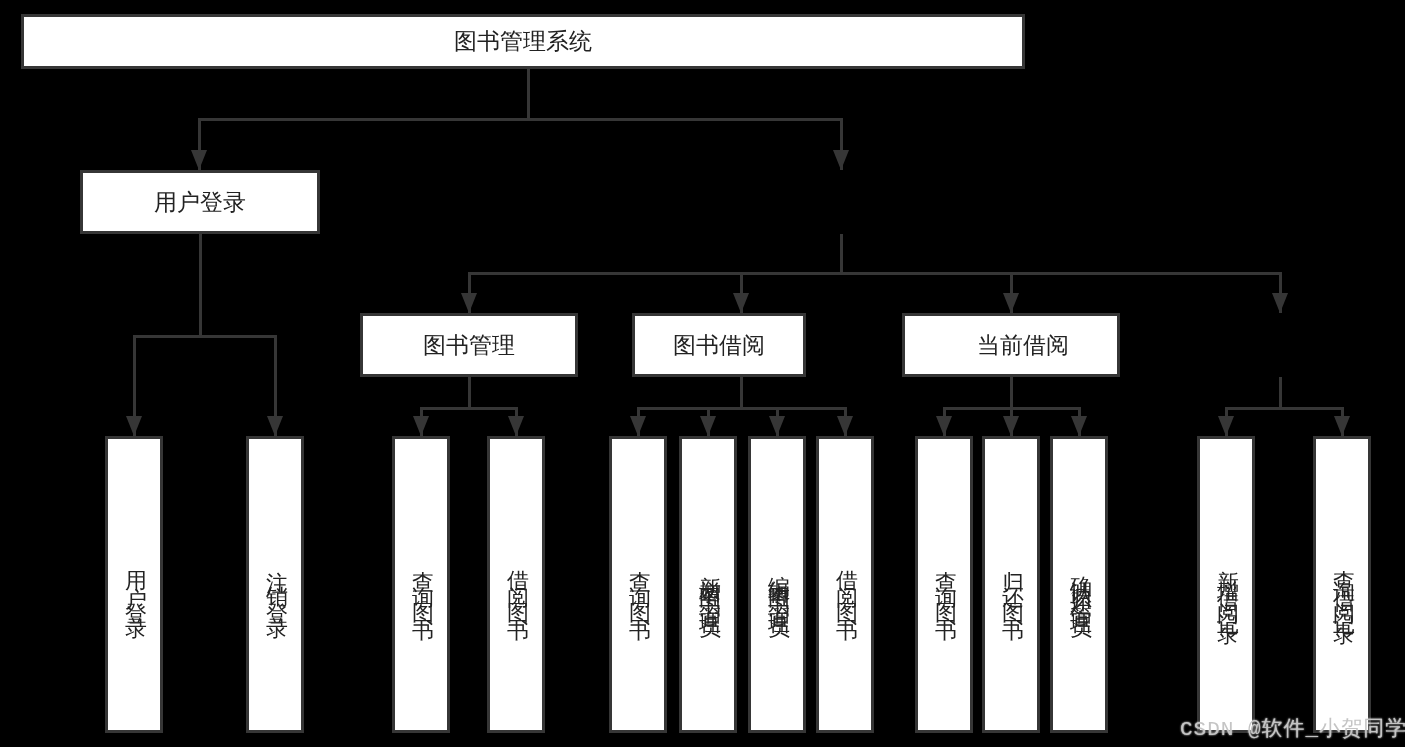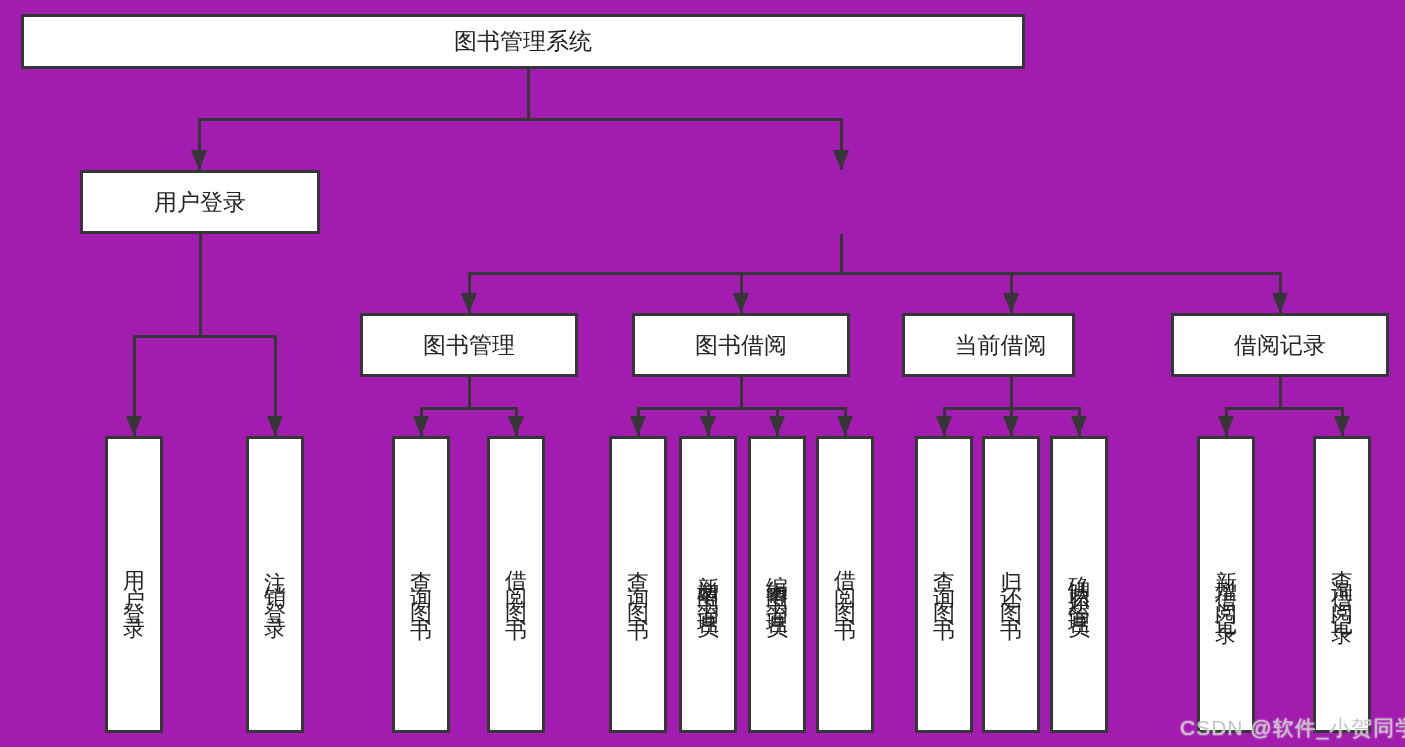--- a/index.html
+++ b/index.html
@@ -1,21 +1,21 @@
 <!DOCTYPE html>
 <html><head>
 <meta charset="utf-8">
 <style>
   html, body { margin: 0; padding: 0; background: #ffffff; }
   #canvas {
     position: relative;
     width: 1405px;
     height: 747px;
-    background: #a21caf;
-    font-family: Liberation Sans, sans-serif;
+    background: #000000;
+    font-family: Liberation Mono, monospace;
     overflow: hidden;
   }
 
   
   .box {
     position: absolute;
     box-sizing: border-box;
     background: #ffffff;
     border: 3px solid #363636;
     display: flex;
@@ -51,22 +51,22 @@
     border-left: 8px solid transparent;
     border-right: 8px solid transparent;
     border-top: 20px solid #363636;
   }
 
   
   #b-root    { left: 21px;   top: 14px;  width: 1004px; height: 55px; }
   #b-user    { left: 80px;   top: 170px; width: 240px;  height: 64px; }
   #b-mgmt    { left: 721px;  top: 170px; width: 240px;  height: 64px; }
   #b-newrec  { left: 360px;  top: 313px; width: 218px;  height: 64px; }
-  #b-borrow  { left: 632px;  top: 313px; width: 218px;  height: 64px; }
-  #b-current { left: 902px;  top: 313px; width: 173px;  height: 64px; padding-left: 24px; }
+  #b-borrow  { left: 632px;  top: 313px; width: 174px;  height: 64px; }
+  #b-current { left: 902px;  top: 313px; width: 218px;  height: 64px; padding-left: 24px; }
   #b-records { left: 1171px; top: 313px; width: 218px;  height: 64px; }
 
   .leaf { top: 436px; width: 58px; height: 297px; }
   #l-user-login     { left: 105px; }
   #l-logout         { left: 246px; }
   #l-nr-query       { left: 392px; }
   #l-nr-borrow      { left: 487px; }
   #l-bb-query       { left: 609px; }
   #l-bb-add         { left: 679px; }
   #l-bb-edit        { left: 748px; }
@@ -176,21 +176,20 @@
   <div class="arrow" id="a-leaf12"></div>
   <div class="arrow" id="a-leaf13"></div>
 
   <div class="box" id="b-root">图书管理系统</div>
 
   <div class="box" id="b-user">用户登录</div>
 
   <div class="box" id="b-newrec">图书管理</div>
   <div class="box" id="b-borrow">图书借阅</div>
   <div class="box" id="b-current">当前借阅</div>
-  <div class="box" id="b-records">借阅记录</div>
 
   <div class="box box-v leaf ls4" id="l-user-login">用户登录</div>
   <div class="box box-v leaf ls4" id="l-logout">注销登录</div>
 
   <div class="box box-v leaf ls4" id="l-nr-query">查询图书</div>
   <div class="box box-v leaf ls4" id="l-nr-borrow">借阅图书</div>
 
   <div class="box box-v leaf ls4" id="l-bb-query">查询图书</div>
   <div class="box box-v leaf ls9" id="l-bb-add">新增图书（管理员）</div>
   <div class="box box-v leaf ls9" id="l-bb-edit">编辑图书（管理员）</div>

